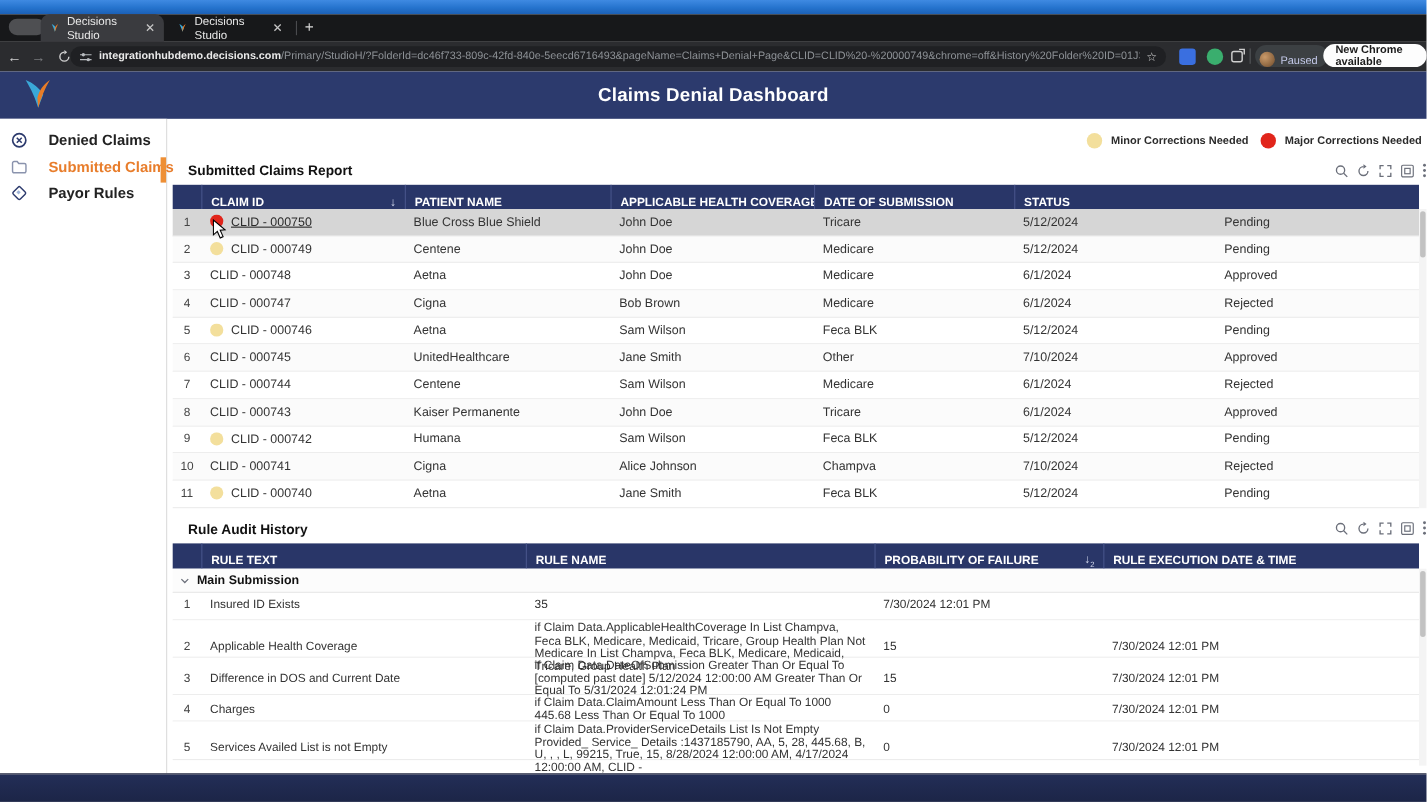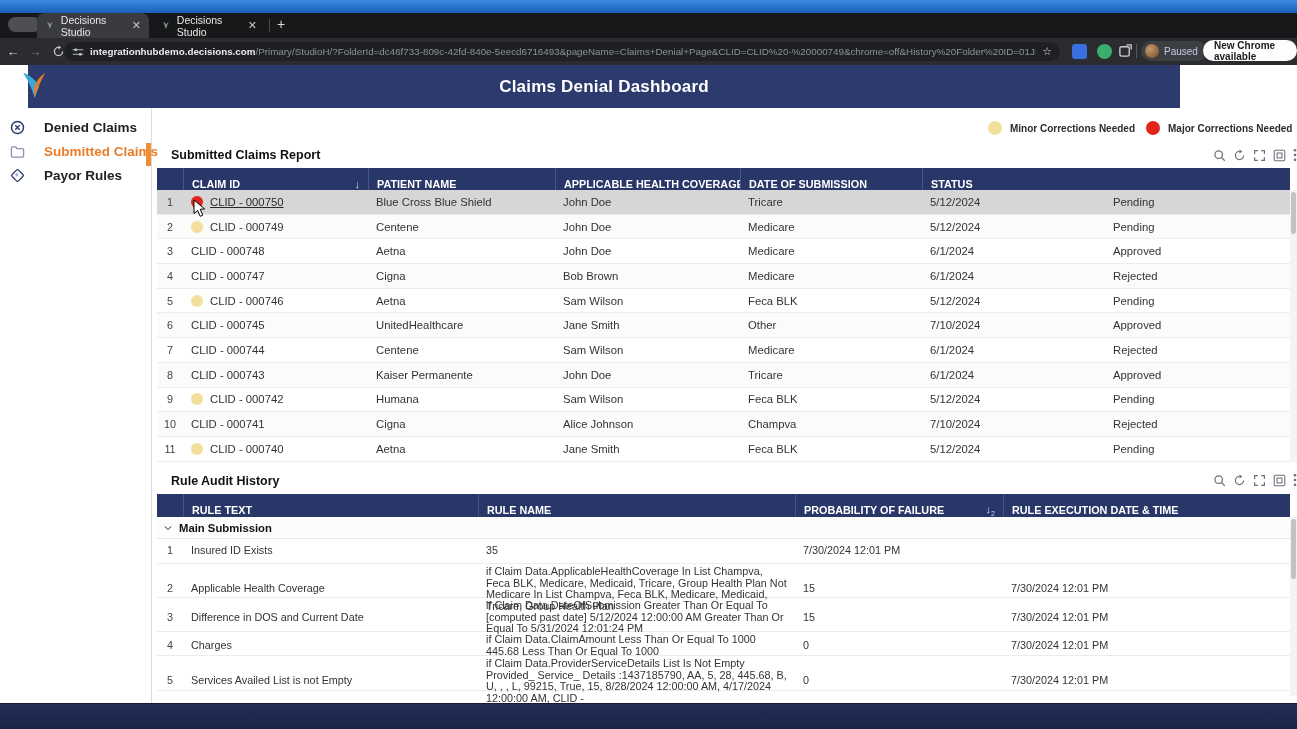--- a/index.html
+++ b/index.html
@@ -29,31 +29,31 @@
   .navbtn.dim { color:#77797c; }
   #omnibox { position:absolute; left:64px; top:42px; width:996px; height:19px;
     background:#1f2023; border-radius:10px; display:flex; align-items:center;
     padding:0 8px; gap:6px; }
   #urltext { font-size:9.8px; white-space:nowrap; overflow:hidden; flex:1; }
   #urltext .domain { color:#eaeaea; font-weight:bold; }
   #urltext .path { color:#8d9196; }
   #star { color:#cfcfcf; font-size:11px; }
   .extico { width:15px; height:15px; border-radius:3px; }
   #pausedpill { position:absolute; left:1141px; top:41px; height:20px; border-radius:10px;
-    background:#3c4043; display:flex; align-items:center; gap:5px; padding:0 9px 0 4px; }
+    background:#3c4043; display:flex; align-items:flex-end; gap:5px; padding:0 9px 0 4px; }
   #pausedpill .avatar { width:14px; height:14px; border-radius:50%;
     background:radial-gradient(circle at 35% 35%, #c99a6a, #6e4a2a); }
   #pausedpill .txt { color:#c3c8e8; font-size:10px; }
   #updatepill { position:absolute; left:1203px; top:40px; height:21px; border-radius:11px;
     background:#fdfdfd; color:#1b1b1b; font-size:10px; font-weight:bold;
     display:flex; align-items:center; padding:0 11px; }
 
   
-  #appheader { left:0; top:65px; width:1152px; height:43px; background:#2c3a6d;
-    display:flex; align-items:center;margin-left:28px; }
+  #appheader { left:0; top:65px; width:1297px; height:43px; background:#2c3a6d;
+    display:flex; align-items:center; }
   #applogo { position:absolute; left:18px; top:70px; width:32px; height:32px; }
   #apptitle { width:100%; text-align:center; color:#fff; font-size:17px; font-weight:bold;
     letter-spacing:.2px; }
 
   
   #sidebar { left:0; top:108px; width:151px; height:595px; background:#fff; }
   #sidebar-divider { left:151px; top:108px; width:1px; height:595px; background:#dcdcdc; }
   .sideitem { position:absolute; left:10px; display:flex; align-items:center; gap:19px;
     font-size:13.5px; font-weight:bold; color:#222; cursor:default; }
   .sideitem.active { color:#e87d2b; }

